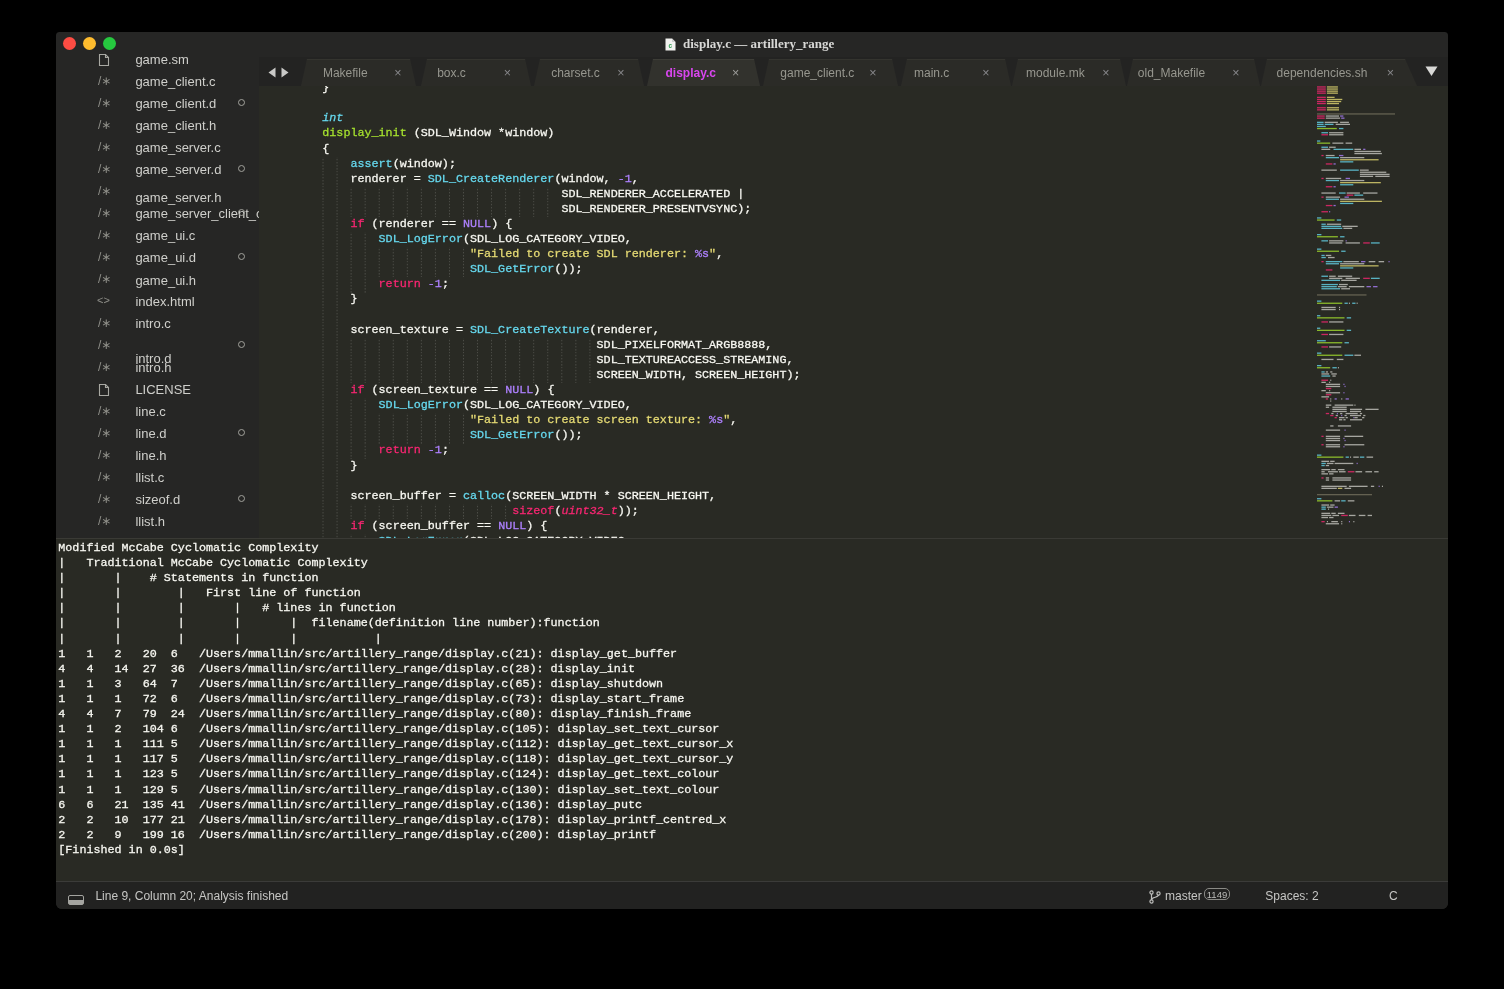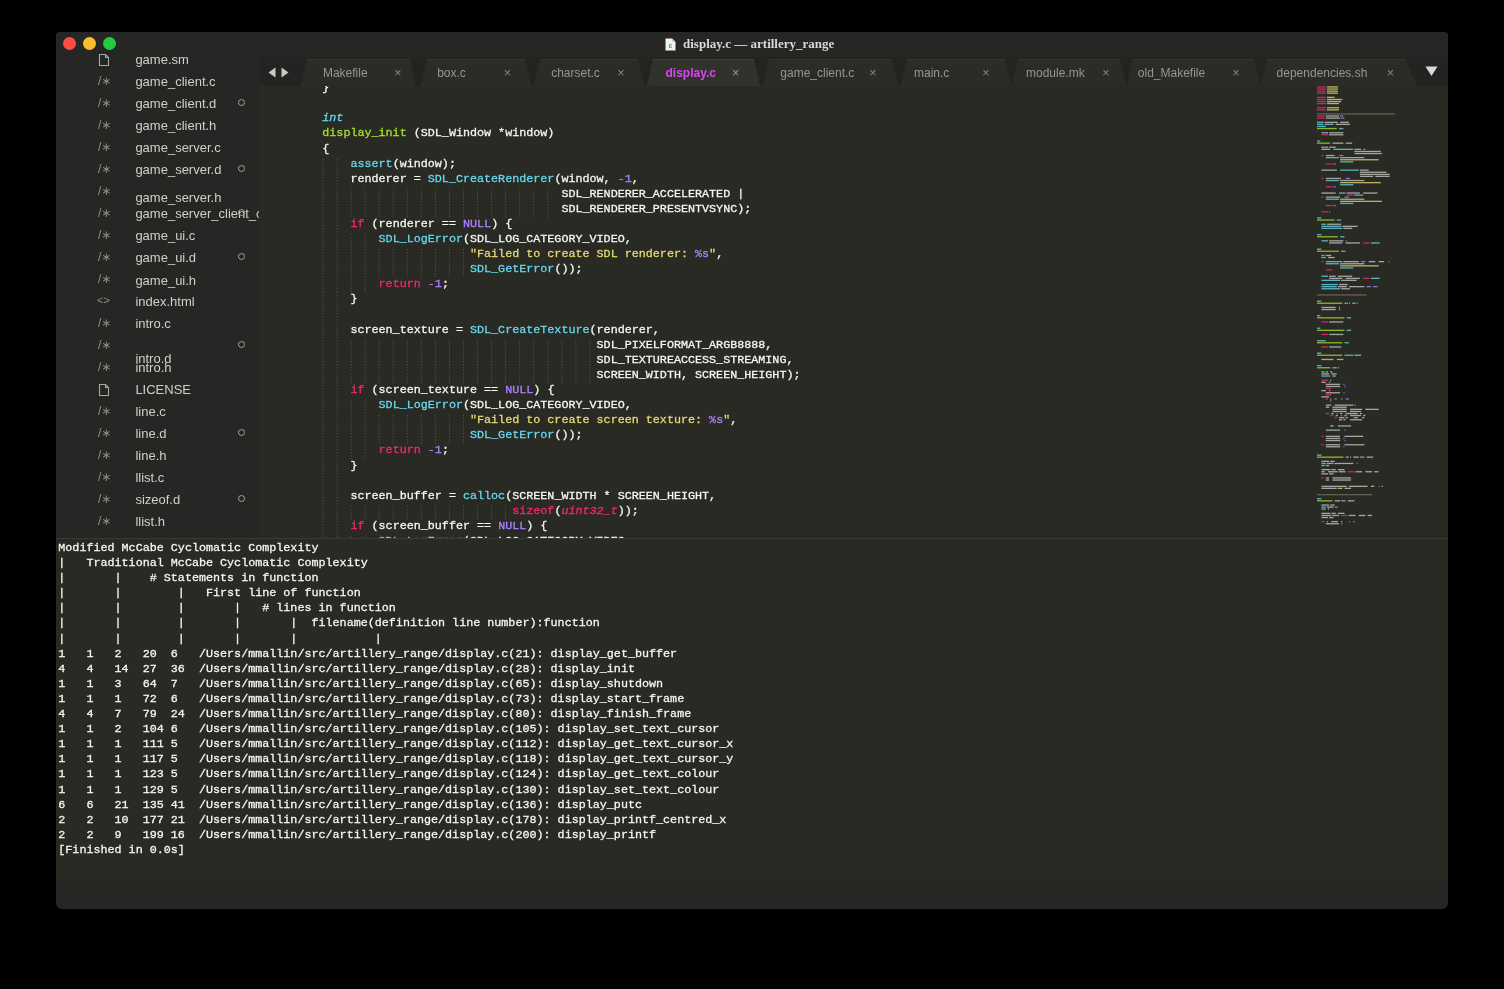--- a/index.html
+++ b/index.html
@@ -571,13 +571,27 @@
 1   1   1   111 5   /Users/mmallin/src/artillery_range/display.c(112): display_get_text_cursor_x
 1   1   1   117 5   /Users/mmallin/src/artillery_range/display.c(118): display_get_text_cursor_y
 1   1   1   123 5   /Users/mmallin/src/artillery_range/display.c(124): display_get_text_colour
 1   1   1   129 5   /Users/mmallin/src/artillery_range/display.c(130): display_set_text_colour
 6   6   21  135 41  /Users/mmallin/src/artillery_range/display.c(136): display_putc
 2   2   10  177 21  /Users/mmallin/src/artillery_range/display.c(178): display_printf_centred_x
 2   2   9   199 16  /Users/mmallin/src/artillery_range/display.c(200): display_printf
 [Finished in 0.0s]</pre>
     </div>
 
+  <div id="status">
+    <span style="left:12.3px;top:12.5px;width:16px;height:10px;border:1.3px solid #a4a4a0;border-radius:2px;background:linear-gradient(to bottom,transparent 0 52%,#a4a4a0 52% 100%)"></span>
+    <span style="left:39.4px">Line 9, Column 20; Analysis finished</span>
+    <svg style="position:absolute;left:1093px;top:8px" width="12" height="14" viewBox="0 0 12 14">
+      <circle cx="2.5" cy="2.5" r="1.6" fill="none" stroke="#bdbdbb" stroke-width="1.2"></circle>
+      <circle cx="2.5" cy="11.5" r="1.6" fill="none" stroke="#bdbdbb" stroke-width="1.2"></circle>
+      <circle cx="9.5" cy="3.5" r="1.6" fill="none" stroke="#bdbdbb" stroke-width="1.2"></circle>
+      <path d="M2.5 4.1 V9.9 M9.5 5.1 C9.5 8 2.5 6.5 2.5 9.9" fill="none" stroke="#bdbdbb" stroke-width="1.2"></path>
+    </svg>
+    <span style="left:1109px">master</span>
+    <span style="left:1148px;top:5.5px;width:26px;height:12.5px;border:1px solid #8a8a86;border-radius:5px;font-size:9.5px;text-align:center;line-height:11.5px;color:#bbbbb8">1149</span>
+    <span style="left:1209.3px">Spaces: 2</span>
+    <span style="left:1333px">C</span>
+  </div>
 </div>
 
 </body></html>

